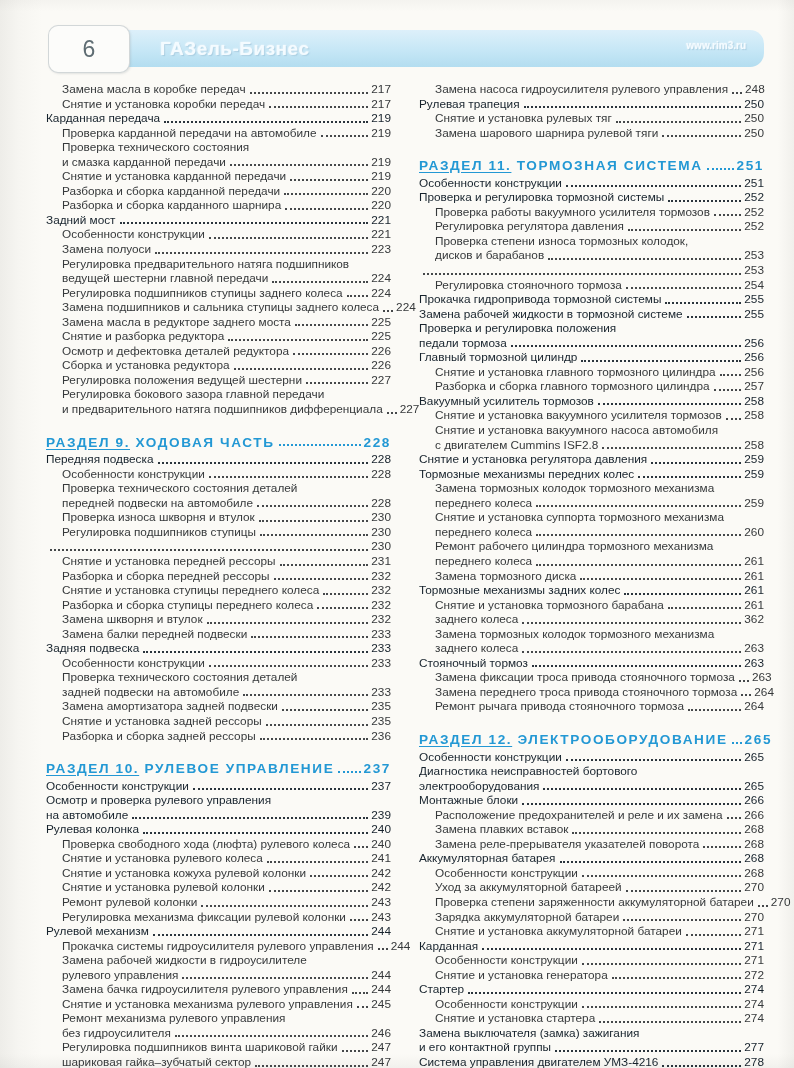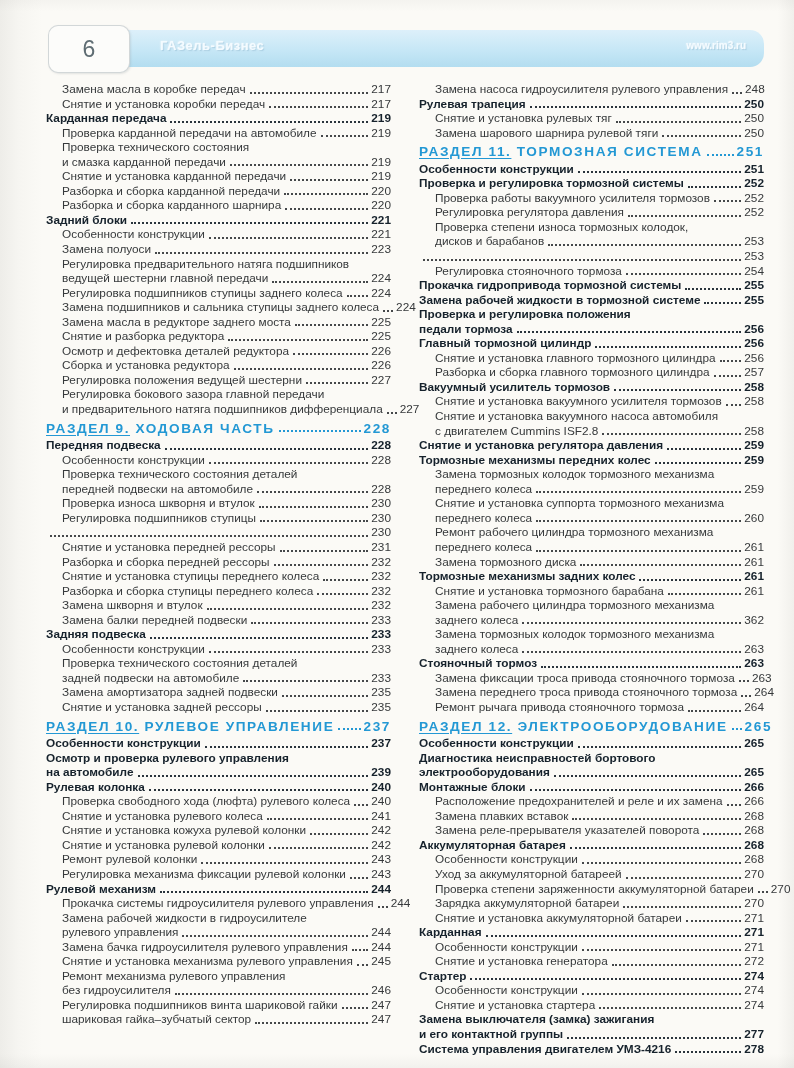--- a/index.html
+++ b/index.html
@@ -28,46 +28,46 @@
     position:absolute;left:-10px;top:-5px;width:80px;height:46px;
     background:#fcfcfa;
     border:1px solid rgba(160,170,175,0.45);
     border-radius:10px;
     display:flex;align-items:center;justify-content:center;
     color:#5f6d73;font-size:23px;font-weight:400;
     box-shadow:1px 1px 2px rgba(150,160,165,0.25);
   }
   .header-title{
     position:absolute;left:102px;top:8px;
-    color:#f4fbff;font-size:13px;font-weight:bold;letter-spacing:0.5px;
+    color:#f4fbff;font-size:19px;font-weight:bold;letter-spacing:0.5px;
     text-shadow:0 0 2px rgba(255,255,255,0.8), 1px 1px 1px rgba(120,170,200,0.5);
   }
   .header-url{
     position:absolute;right:18px;top:10px;
     color:#f4fbff;font-size:10px;font-weight:bold;
     text-shadow:0 0 2px rgba(255,255,255,0.8), 1px 1px 1px rgba(120,170,200,0.5);
   }
   
   .toc{
     position:absolute;left:46px;top:82px;width:718px;
     display:flex;gap:28px;
   }
   .col{width:345px;}
   .row{
     display:flex;align-items:baseline;
     font-size:11.8px;line-height:14.55px;
     color:#36393b;
     white-space:nowrap;
   }
   .row.n .txt{padding-left:16px;}
-  .row.b{font-weight:bold;color:#16222c;}
+  .row.b{font-weight:normal;color:#16222c;}
   .row.r{
     font-weight:bold;color:#2398d4;
     font-size:13.6px;letter-spacing:1.6px;
-    margin-top:5px;margin-bottom:2px;
+    margin-top:19px;margin-bottom:2px;
   }
   .row .pre{text-decoration:underline;text-underline-offset:2px;}
   .dots{
     flex:1;min-width:10px;
     margin:0 3px 3px 4px;
     align-self:flex-end;
     border-bottom:2px dotted #45484a;
   }
   .row.b .dots{border-bottom-color:#2a343c;}
   .row.r .dots{border-bottom-color:#2398d4;margin-bottom:4px;}
@@ -125,21 +125,21 @@
           <span class="txt">Разборка и сборка карданной передачи</span>
           <span class="dots"></span>
           <span class="pg">220</span>
         </div>
         <div class="row n">
           <span class="txt">Разборка и сборка карданного шарнира</span>
           <span class="dots"></span>
           <span class="pg">220</span>
         </div>
         <div class="row b">
-          <span class="txt">Задний блоки</span>
+          <span class="txt">Задний мост</span>
           <span class="dots"></span>
           <span class="pg">221</span>
         </div>
         <div class="row n">
           <span class="txt">Особенности конструкции</span>
           <span class="dots"></span>
           <span class="pg">221</span>
         </div>
         <div class="row n">
           <span class="txt">Замена полуоси</span>
@@ -285,20 +285,25 @@
         <div class="row n">
           <span class="txt">Замена амортизатора задней подвески</span>
           <span class="dots"></span>
           <span class="pg">235</span>
         </div>
         <div class="row n">
           <span class="txt">Снятие и установка задней рессоры</span>
           <span class="dots"></span>
           <span class="pg">235</span>
         </div>
+        <div class="row n">
+          <span class="txt">Разборка и сборка задней рессоры</span>
+          <span class="dots"></span>
+          <span class="pg">236</span>
+        </div>
         <div class="row r">
           <span class="txt"><span class="pre">РАЗДЕЛ 10.</span>&nbsp;РУЛЕВОЕ УПРАВЛЕНИЕ</span>
           <span class="dots"></span>
           <span class="pg">237</span>
         </div>
         <div class="row b">
           <span class="txt">Особенности конструкции</span>
           <span class="dots"></span>
           <span class="pg">237</span>
         </div>
@@ -547,23 +552,20 @@
         </div>
         <div class="row b">
           <span class="txt">Тормозные механизмы задних колес</span>
           <span class="dots"></span>
           <span class="pg">261</span>
         </div>
         <div class="row n">
           <span class="txt">Снятие и установка тормозного барабана</span>
           <span class="dots"></span>
           <span class="pg">261</span>
-        </div>
-        <div class="row n">
-          <span class="txt">Замена рабочего цилиндра тормозного механизма</span>
         </div>
         <div class="row n">
           <span class="txt">заднего колеса</span>
           <span class="dots"></span>
           <span class="pg">362</span>
         </div>
         <div class="row n">
           <span class="txt">Замена тормозных колодок тормозного механизма</span>
         </div>
         <div class="row n">

